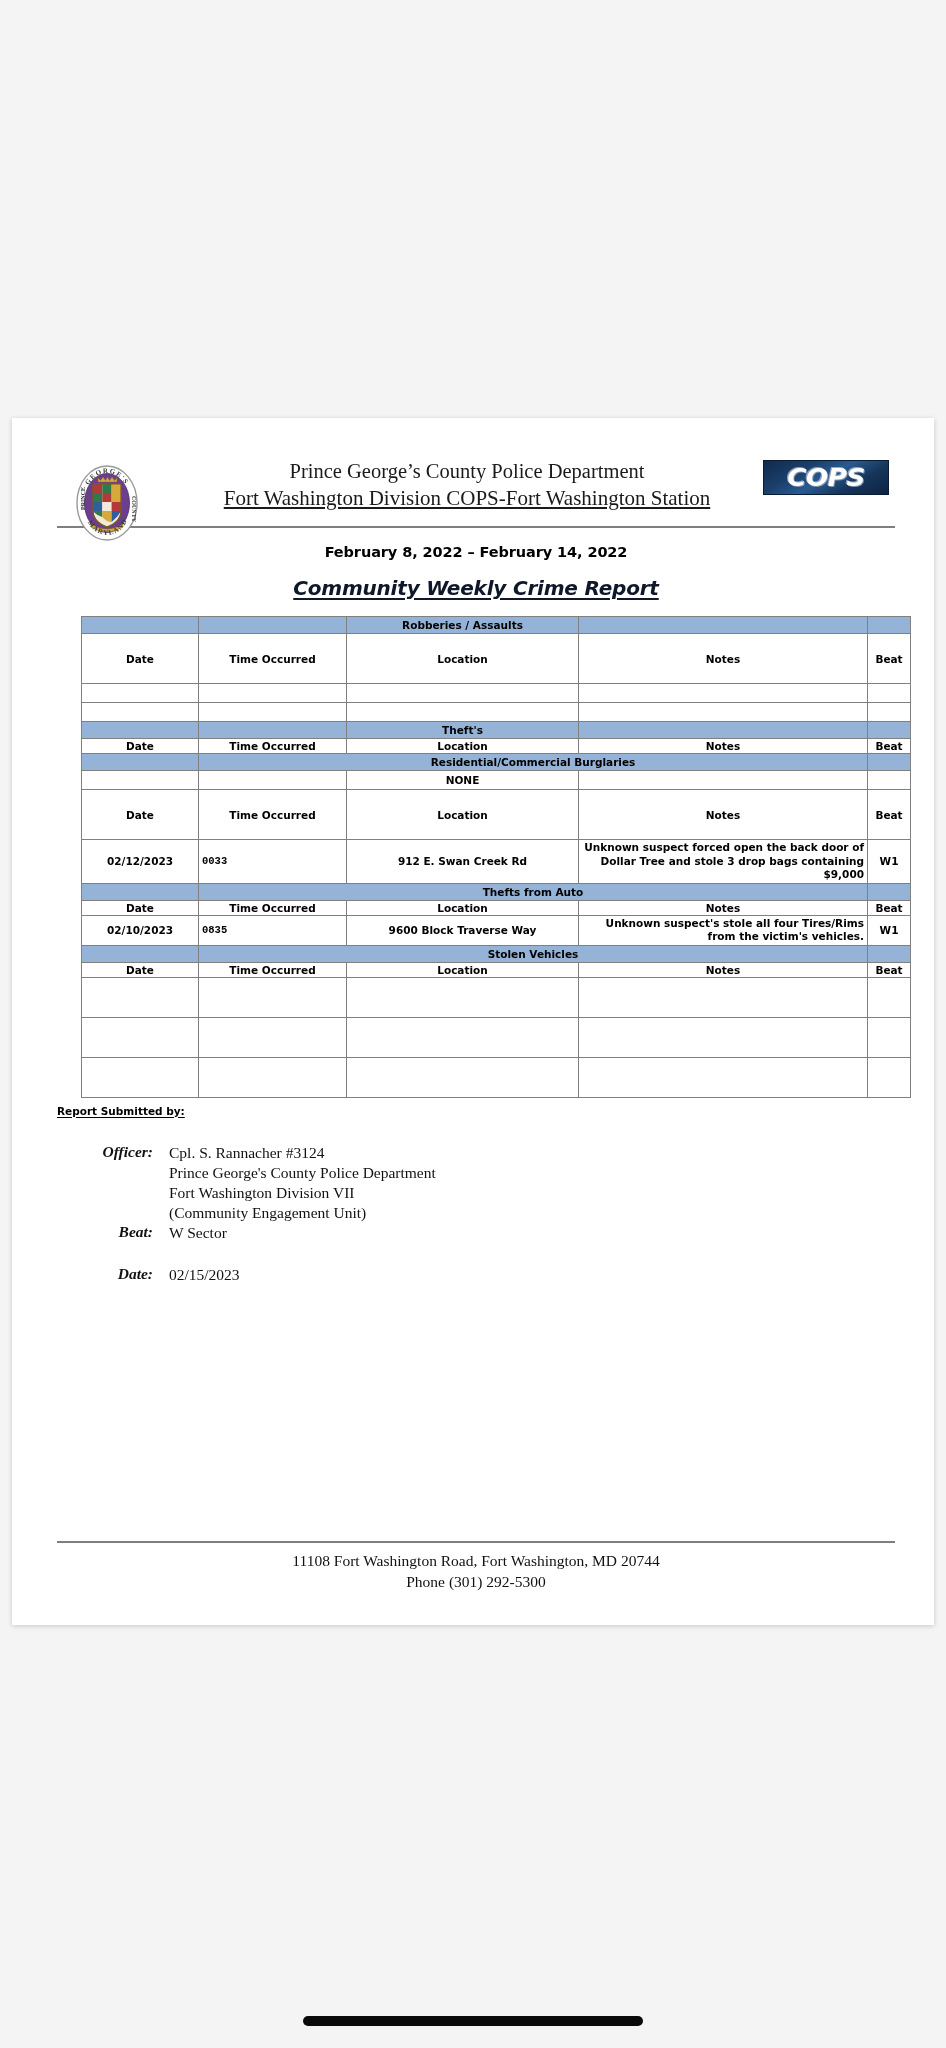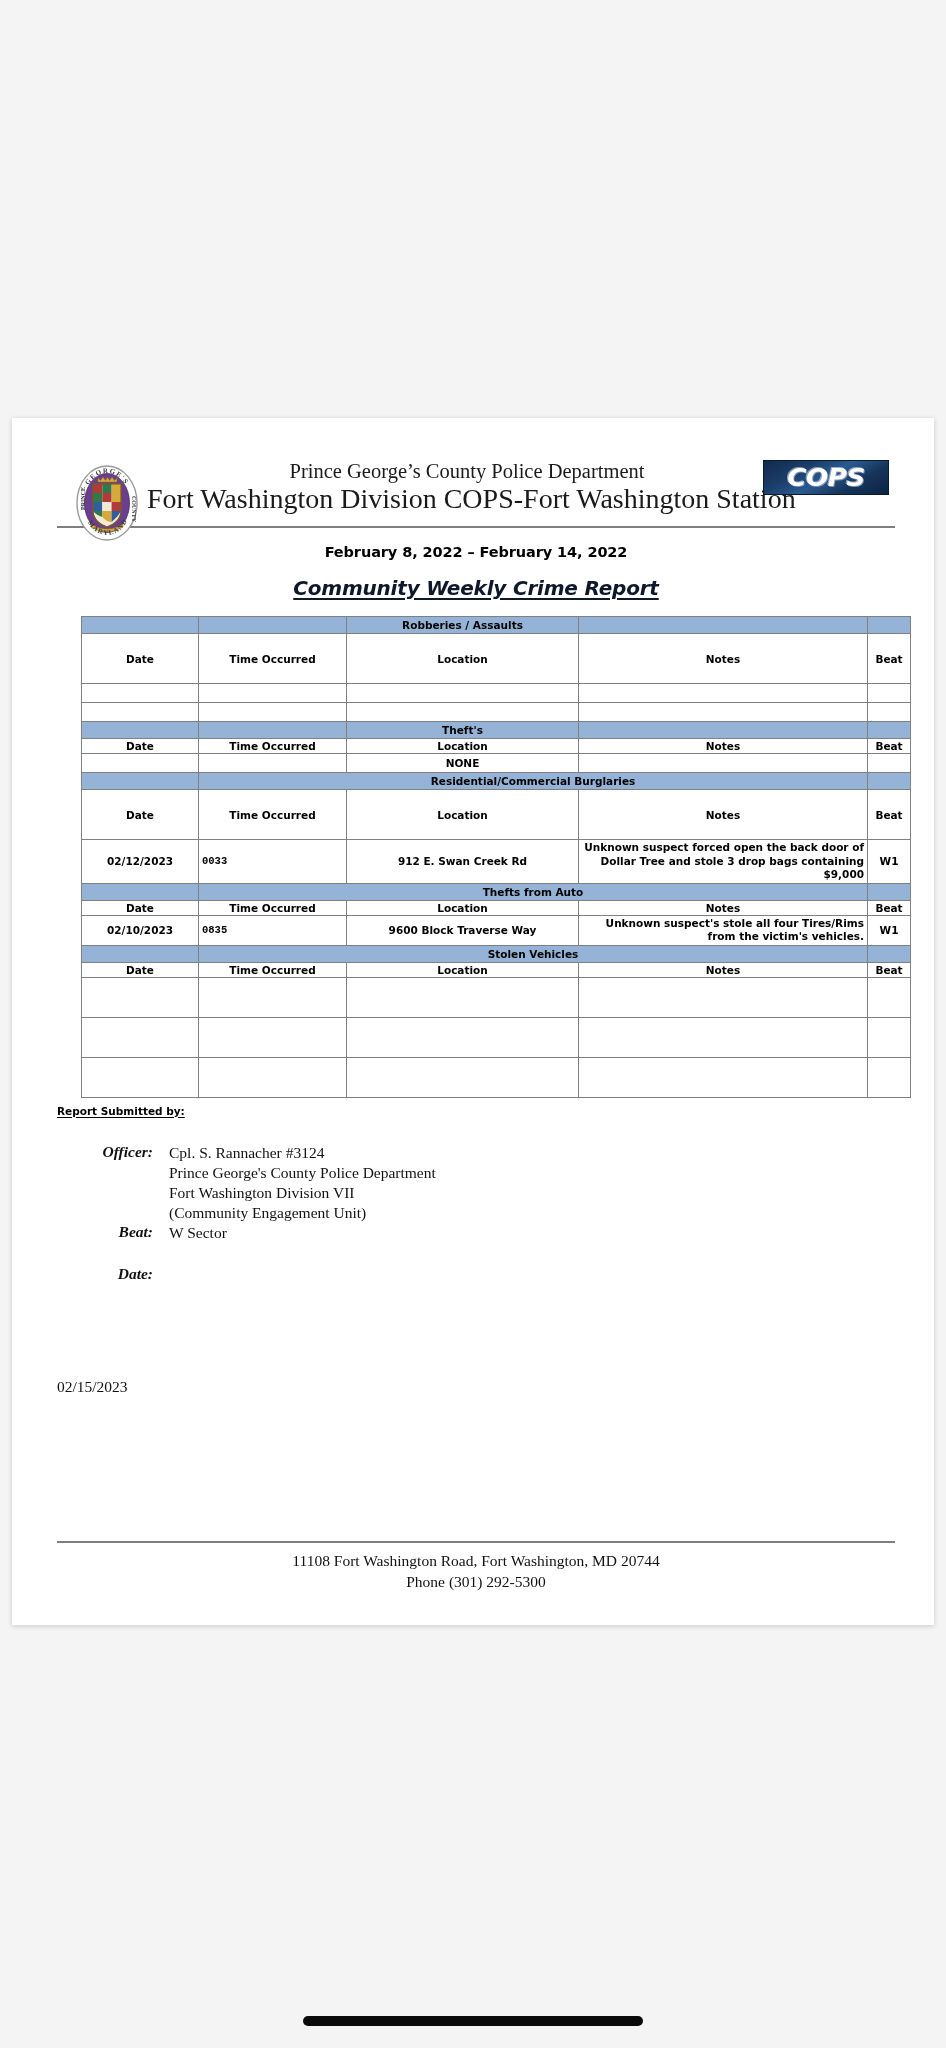--- a/index.html
+++ b/index.html
@@ -44,21 +44,21 @@
 
   .agency-titles {
     position: absolute;
     left: 90px; top: 20px;
     width: 640px;
     text-align: center;
     font-family: "Liberation Serif", serif;
     color: #1a1a1a;
   }
   .agency-line1 { font-size: 20.5px; line-height: 27px; white-space: nowrap; }
-  .agency-line2 { font-size: 28px; line-height: 27px; white-space: nowrap; }
+  .agency-line2 { font-size: 21px; line-height: 27px; white-space: nowrap; text-decoration: underline; }
 
   .cops-logo {
     position: absolute;
     right: 6px; top: 22px;
     width: 126px; height: 35px;
     background: linear-gradient(150deg, #102a4c 0%, #1b3f6b 30%, #2a5a90 50%, #16355a 72%, #0d2344 100%);
     border: 1px solid #0a1c33;
     display: flex;
     align-items: center;
     justify-content: center;
@@ -202,21 +202,21 @@
   .sig-label {
     width: 112px;
     text-align: right;
     font-weight: bold;
     padding-right: 16px;
     flex: 0 0 112px;
     font-style: italic;
   }
   .sig-value { flex: 1 1 auto; line-height: 20px; }
   .sig-row.beat { margin-top: 0px; }
-  .sig-row.date { margin-top: 22px; flex-direction: column; }
+  .sig-row.date { margin-top: 22px; }
 
   
   .footer {
     position: absolute;
     left: 45px; top: 1123px;
     width: 838px;
   }
   .rule-bottom {
     border-top: 2.5px solid #7f7f7f;
     height: 0;
@@ -359,31 +359,31 @@
             <td class="section-blank"></td>
           </tr>
           <tr>
             <td class="colhead">Date</td>
             <td class="colhead">Time Occurred</td>
             <td class="colhead">Location</td>
             <td class="colhead">Notes</td>
             <td class="colhead">Beat</td>
           </tr>
           <tr>
+            <td class="section-blank"></td>
+            <td class="section" colspan="3">Residential/Commercial Burglaries</td>
+            <td class="section-blank"></td>
+          </tr>
+
+          <tr>
             <td class="none-cell"></td>
             <td class="none-cell"></td>
             <td class="none-cell">NONE</td>
             <td class="none-cell"></td>
             <td class="none-cell"></td>
-          </tr>
-
-          <tr>
-            <td class="section-blank"></td>
-            <td class="section" colspan="3">Residential/Commercial Burglaries</td>
-            <td class="section-blank"></td>
           </tr>
           <tr>
             <td class="colhead colhead-tall">Date</td>
             <td class="colhead-top">Time Occurred</td>
             <td class="colhead">Location</td>
             <td class="colhead">Notes</td>
             <td class="colhead-top">Beat</td>
           </tr>
           <tr>
             <td class="data">02/12/2023</td>

